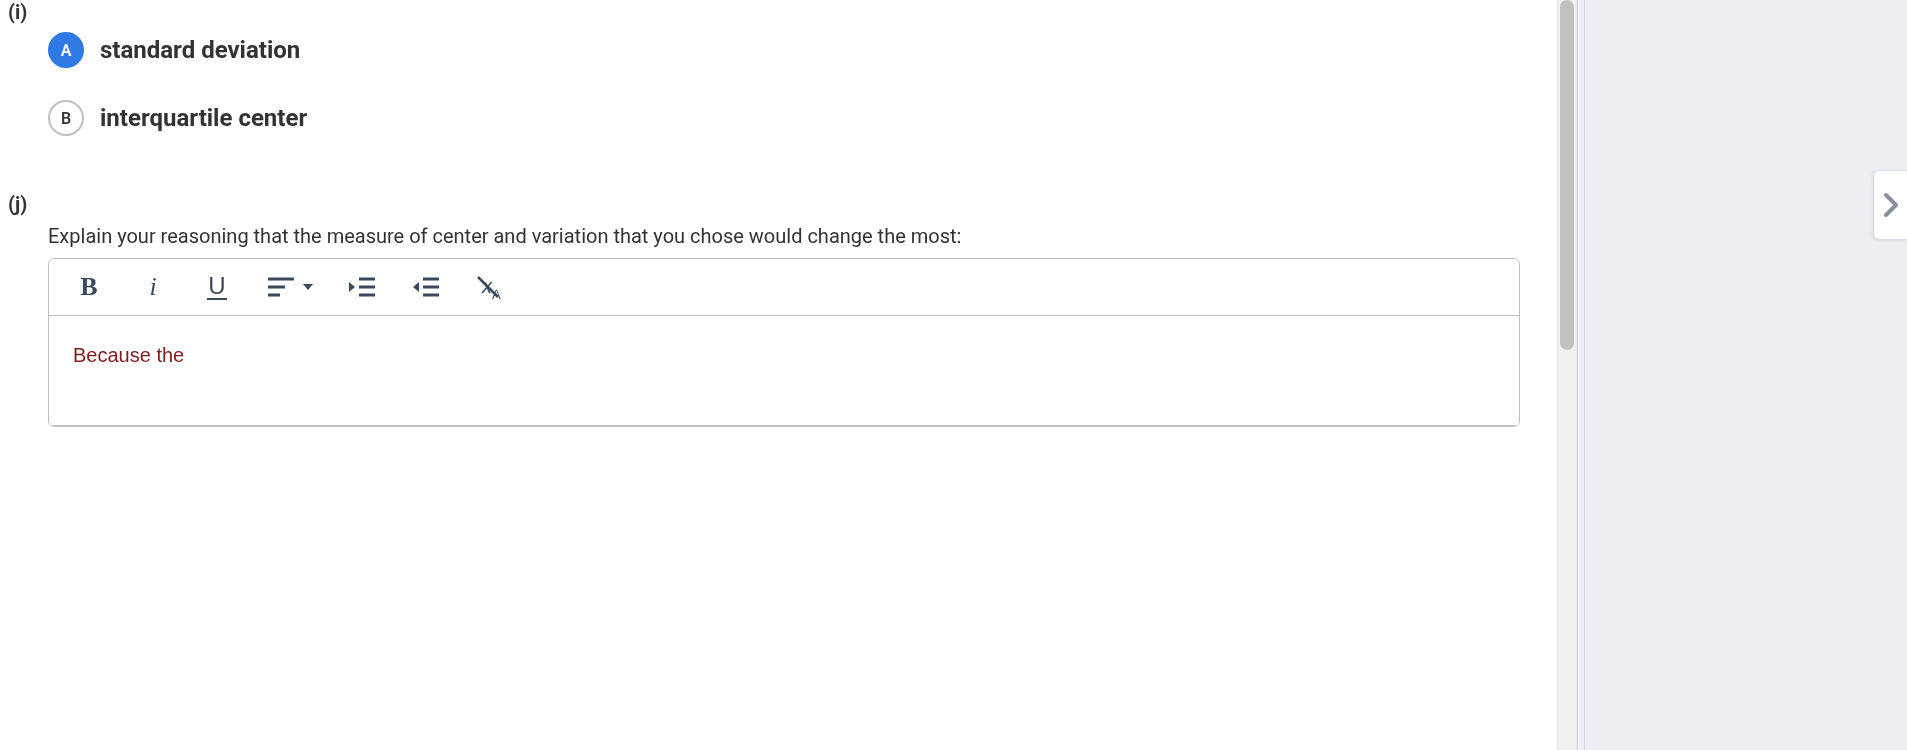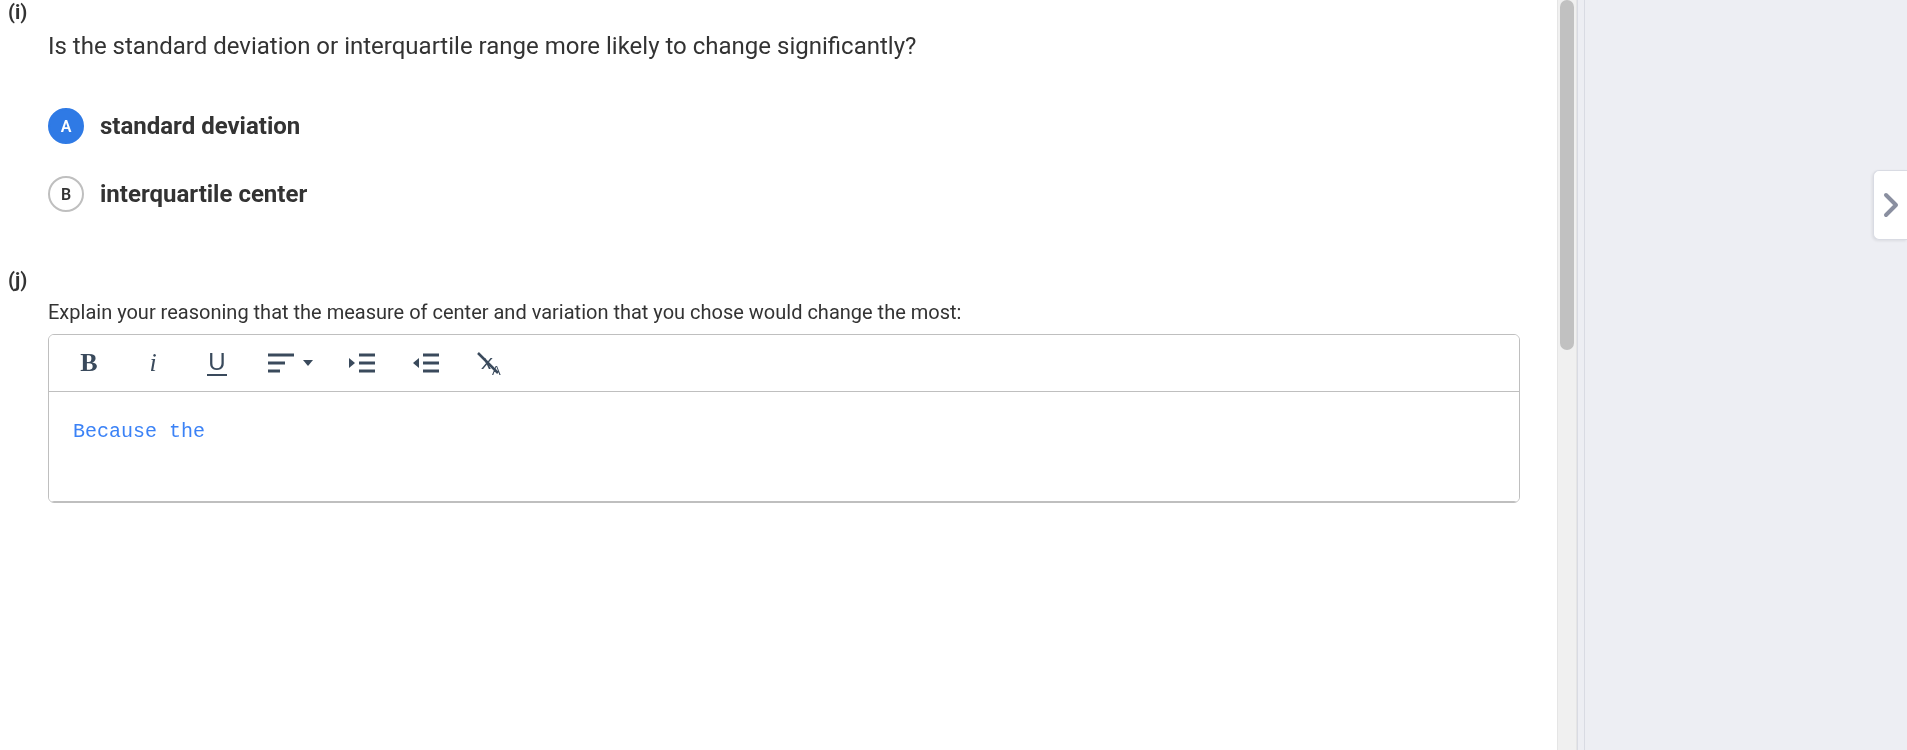--- a/index.html
+++ b/index.html
@@ -110,22 +110,22 @@
     margin-left: 4px;
   }
   .editor-body {
     min-height: 110px;
     padding: 28px 24px;
     background: #fff;
     border-bottom: 1px solid #bfbfbf;
   }
   .editor-content {
     font-size: 20px;
-    color: #3b82f6;
-    font-family: Liberation Mono, monospace;
+    color: #7f1d1d;
+    font-family: Liberation Sans, sans-serif;
     outline: none;
   }
   .editor-footer {
     padding: 14px 24px;
     text-align: right;
     font-size: 20px;
     color: #333;
     background: #fff;
   }
   .scroll-track {
@@ -181,21 +181,20 @@
     box-shadow: -1px 1px 3px rgba(0,0,0,0.08);
   }
   .right-tab svg { display: block; }
 </style>
 </head>
 <body>
 
 <div class="content">
 
   <div class="part-label">(i)</div>
-  <div class="question-text">Is the standard deviation or interquartile range more likely to change significantly?</div>
   <div class="options">
     <div class="option">
       <div class="option-badge selected">A</div>
       <div class="option-text">standard deviation</div>
     </div>
     <div class="option">
       <div class="option-badge unselected">B</div>
       <div class="option-text">interquartile center</div>
     </div>
   </div>

